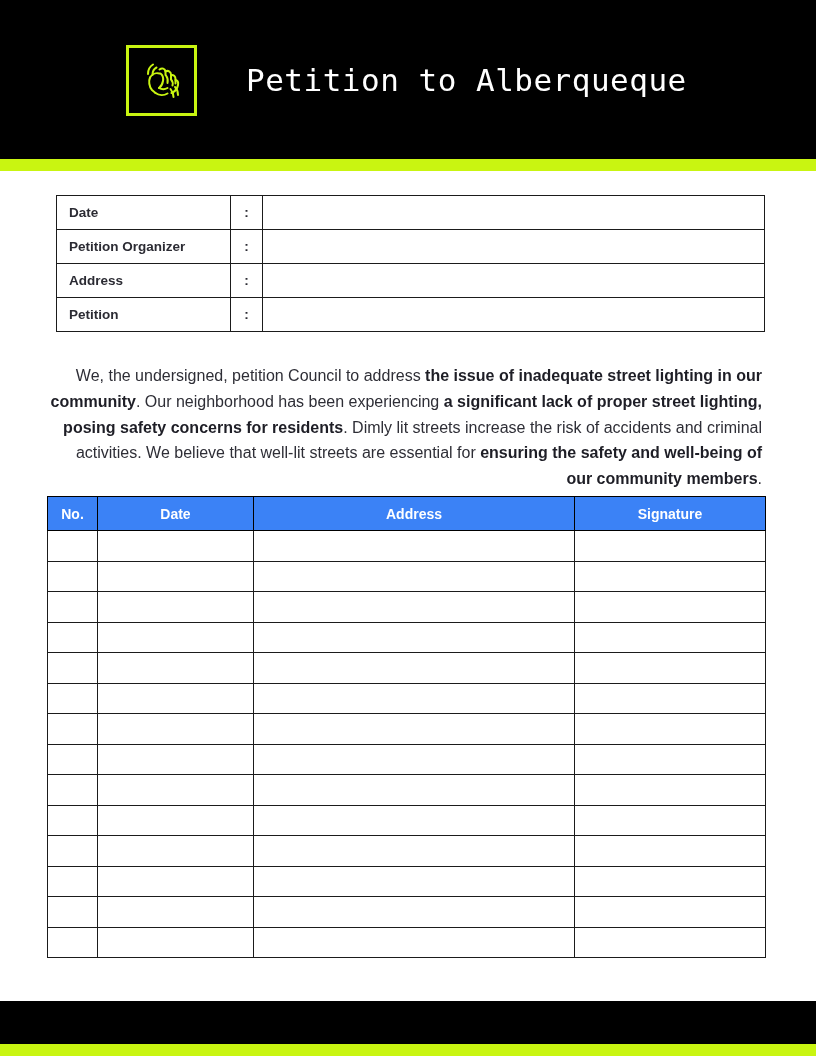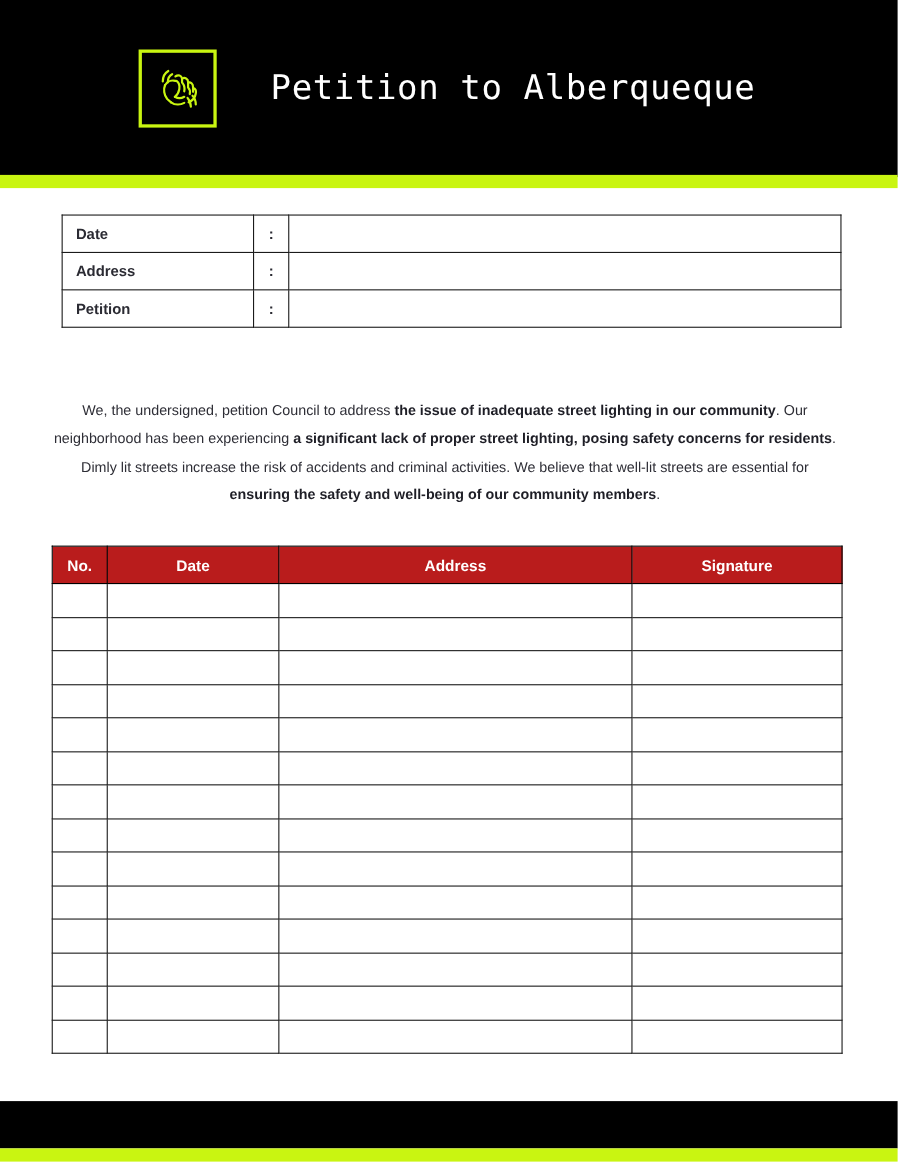--- a/index.html
+++ b/index.html
@@ -81,38 +81,38 @@
   .info-label { width: 174px; }
   .info-colon { width: 32px; text-align: center; padding: 0; }
   .info-value { width: 502px; }
 
   
   .body-text {
     position: absolute;
     top: 347px;
     left: 47px;
     width: 715px;
-    font-size: 13px;
+    font-size: 16px;
     line-height: 25.8px;
     color: #2e2e36;
-    text-align: center;
+    text-align: right;
   }
   .body-text b { font-weight: bold; color: #1e1e26; }
 
   
   .sig-table {
     position: absolute;
     top: 496px;
     left: 47px;
     width: 718px;
     border-collapse: collapse;
     table-layout: fixed;
   }
   .sig-table th {
-    background: #b91c1c;
+    background: #3b82f6;
     color: #ffffff;
     font-size: 14px;
     font-weight: bold;
     height: 34px;
     border: 1px solid #000000;
     text-align: center;
     vertical-align: middle;
   }
   .sig-table td {
     border: 1px solid #1b1b1b;
@@ -181,20 +181,25 @@
 <div class="header-stripe"></div>
 
 <table class="info-table">
   <tbody>
     <tr>
       <td class="info-label">Date</td>
       <td class="info-colon">:</td>
       <td class="info-value"></td>
     </tr>
     <tr>
+      <td class="info-label">Petition Organizer</td>
+      <td class="info-colon">:</td>
+      <td class="info-value"></td>
+    </tr>
+    <tr>
       <td class="info-label">Address</td>
       <td class="info-colon">:</td>
       <td class="info-value"></td>
     </tr>
     <tr>
       <td class="info-label">Petition</td>
       <td class="info-colon">:</td>
       <td class="info-value"></td>
     </tr>
   </tbody>

